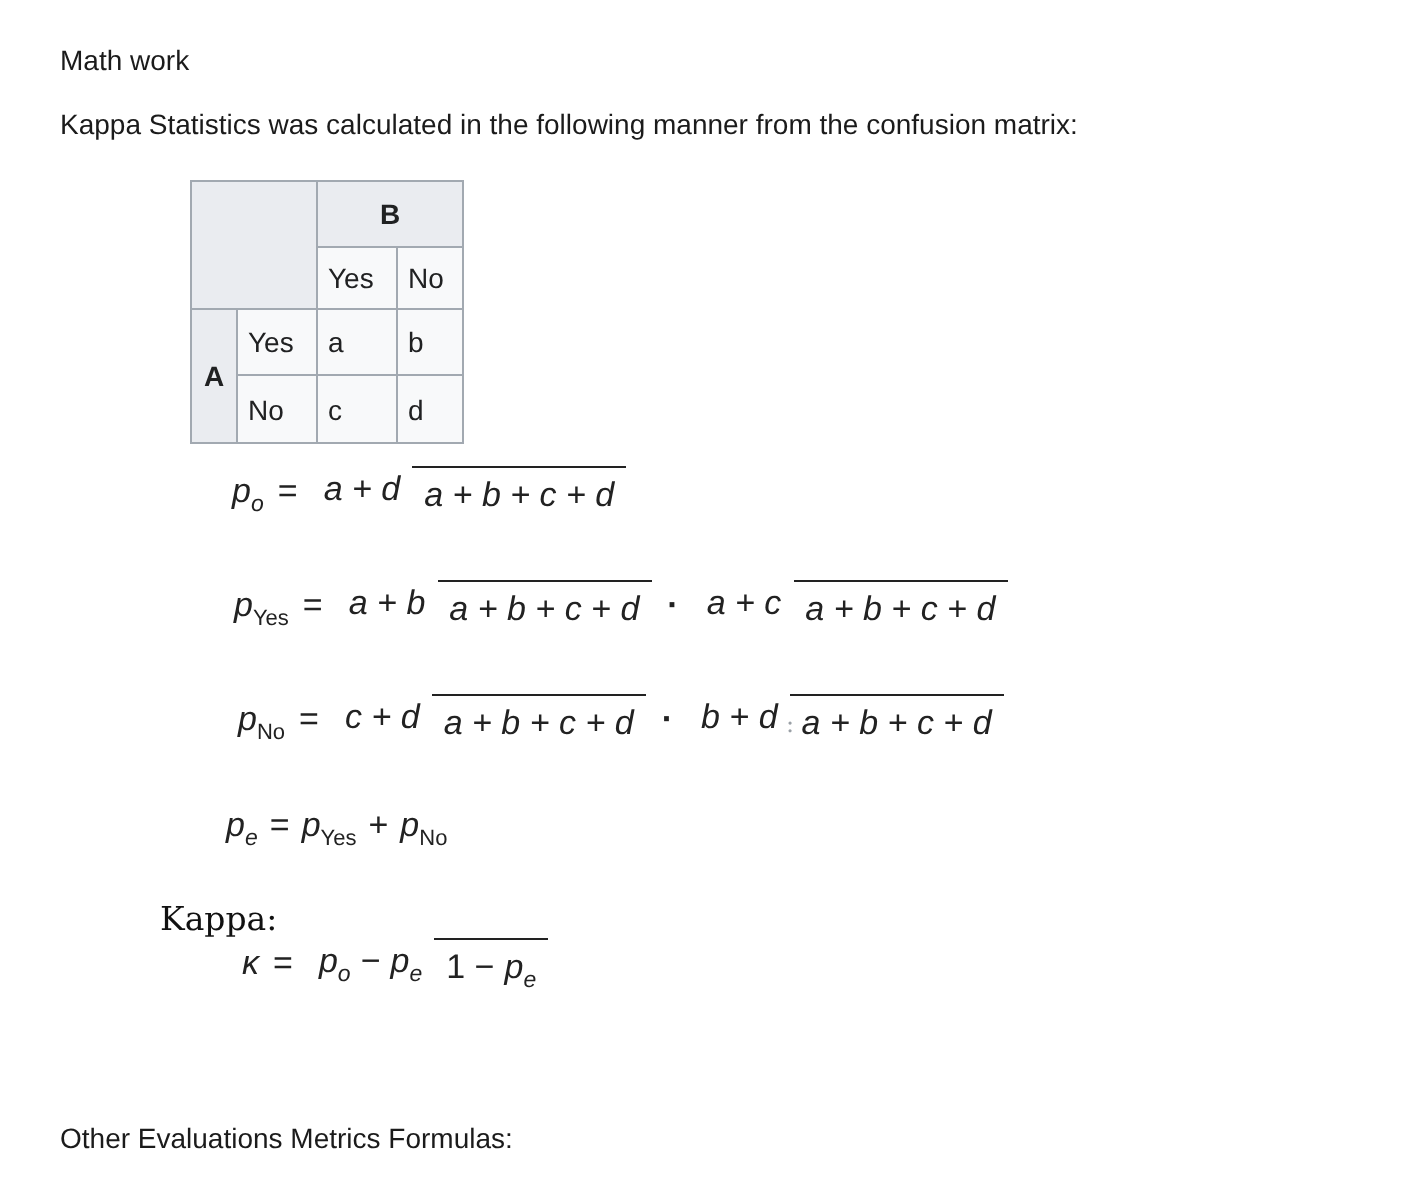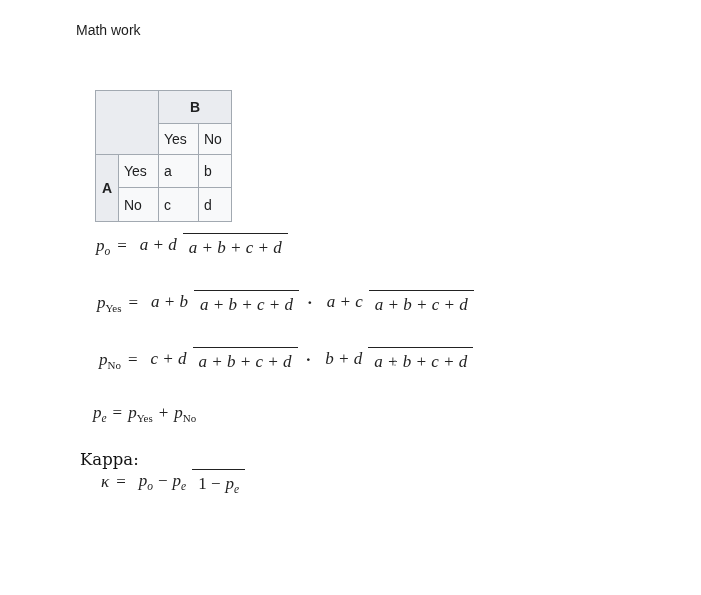--- a/index.html
+++ b/index.html
@@ -1,41 +1,41 @@
 <!DOCTYPE html>
 <html><head>
 <meta charset="utf-8">
 <style>
   html,body { margin:0; padding:0; background:#ffffff; }
   .screen {
     position:relative; width:701px; height:595px; background:#ffffff;
     font-family:"Liberation Sans", sans-serif; color:#1b1b1b; overflow:hidden;
   }
-  .bodytext { position:absolute; font-size:14px; line-height:17px; color:#1b1b1b;margin-left:46px; }
+  .bodytext { position:absolute; font-size:14px; line-height:17px; color:#1b1b1b; }
   .title    { left:30px; top:22px; }
   .intro    { left:30px; top:54px; }
   .footer   { left:30px; top:561px; }
 
   
   table.cmatrix {
     position:absolute; left:95px; top:90px;
     border-collapse:collapse; table-layout:fixed;
     font-family:"Liberation Sans", sans-serif; font-size:14px; color:#202122;
   }
   table.cmatrix td, table.cmatrix th { border:1px solid #a2a9b1; padding:0 0 0 5px; text-align:left; vertical-align:middle; }
   table.cmatrix th { background:#eaecf0; font-weight:bold; text-align:center; padding:0; }
   table.cmatrix td.corner { background:#eaecf0; }
   table.cmatrix td.light { background:#f8f9fa; }
   .colA { width:23px; } .colLbl { width:40px; } .colV1 { width:40px; } .colV2 { width:33px; }
   tr.r1 { height:33px; } tr.r2 { height:31px; } tr.r3 { height:33px; } tr.r4 { height:34px; }
 
   
   .eq {
     position:absolute; display:flex; align-items:center; gap:7px;
-    font-family:Liberation Serif, serif; font-size:17px; color:#222222; white-space:nowrap;
+    font-family:Liberation Sans, sans-serif; font-size:17px; color:#222222; white-space:nowrap;margin-left:20px;
   }
   .eq i { font-style:italic; font-weight:normal; }
   sub.it { font-style:italic; font-size:11.5px; line-height:0; }
   sub.rm { font-style:normal; font-size:11px; line-height:0; }
   .mop { font-style:normal; }
   .dot { font-style:normal; font-weight:bold; padding:0 1px; }
   .frac { display:inline-flex; flex-direction:row; align-items:center; }
   .num { padding:0 6px 2px; font-style:italic; }
   .den { padding:4px 6px 0; border-top:1.5px solid #222222; font-style:italic; }
   .nrow { display:inline-flex; align-items:baseline; gap:5px; font-style:normal; }
@@ -43,20 +43,21 @@
   .inline-eq { align-items:baseline; gap:6px; }
   .kappa-label { position:absolute; left:80px; top:450px; font-family:"DejaVu Serif", serif; font-size:16.5px; color:#111111; }
   .artifact { position:absolute; left:393px; top:355px; font-size:12px; color:#9aa0a6; font-family:"DejaVu Serif", serif; }
 </style>
 </head>
 <body>
 
 <div class="screen">
 
   <div class="bodytext title">Math work</div>
+  <div class="bodytext intro">Kappa Statistics was calculated in the following manner from the confusion matrix:</div>
 
   <table class="cmatrix">
     <colgroup>
       <col class="colA">
         <col class="colLbl">
         <col class="colV1">
         <col class="colV2">
     </colgroup>
     <tbody>
         <tr class="r1">
@@ -138,14 +139,15 @@
         <span class="mop">−</span>
         <span class="tok"><i>p</i><sub class="it">e</sub></span>
       </span>
       <span class="den nrow">
         <span class="mop">1 −</span>
         <span class="tok"><i>p</i><sub class="it">e</sub></span>
       </span>
     </span>
   </div>
 
+  <div class="bodytext footer">Other Evaluations Metrics Formulas:</div>
 
 </div>
 
 </body></html>

